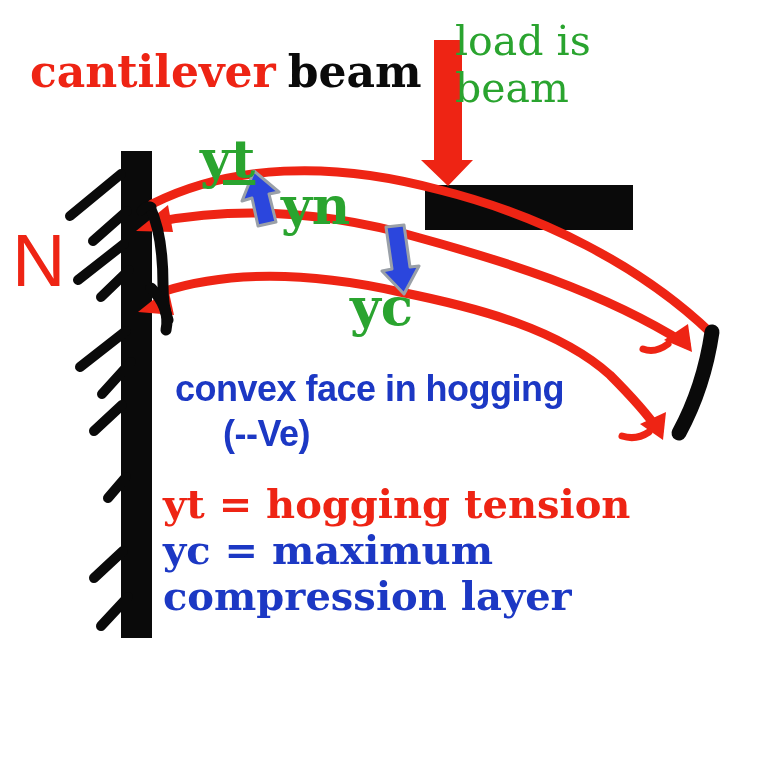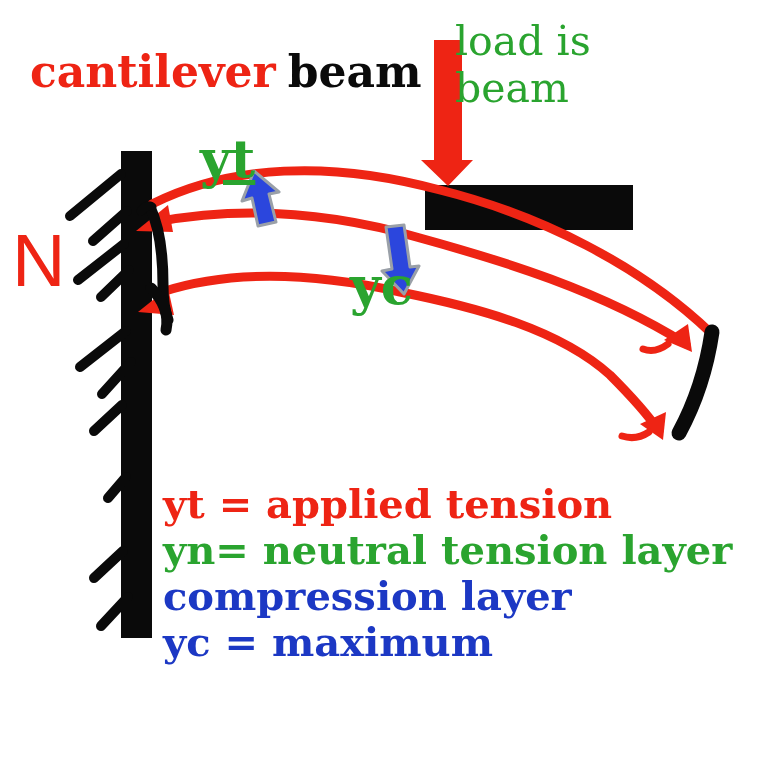--- a/index.html
+++ b/index.html
@@ -21,21 +21,21 @@
   .title{left:30px;top:46px;font-size:44px;font-weight:bold;}
   .title .red{color:var(--red);}
   .title .black{color:var(--black);margin-left:12px;}
   .load-note{left:455px;top:18px;width:245px;text-align:left;font-size:41px;line-height:47px;
     font-weight:normal;color:var(--green);}
   .n-label{left:12px;top:224px;font-size:74px;line-height:1;color:var(--red);
     font-family:"Liberation Sans",sans-serif;}
   .layer-label{font-size:53px;line-height:1;font-weight:bold;color:var(--green);}
   .lbl-yt{left:200px;top:132px;text-decoration:underline;}
   .lbl-yn{left:281px;top:179px;}
-  .lbl-yc{left:350px;top:259px;}
+  .lbl-yc{left:350px;top:280px;}
   .hogging{left:175px;top:366px;font-family:"Liberation Sans",sans-serif;font-weight:bold;
     color:var(--blue-text);font-size:36px;line-height:45px;letter-spacing:-0.5px;}
   .hogging .indent{padding-left:48px;}
   .legend{left:163px;top:481px;font-size:40px;line-height:46px;font-weight:bold;}
   .legend .red-line{color:var(--red);}
   .legend .green-line{color:var(--green);}
   .legend .blue-line{color:var(--blue-text);}
 </style>
 </head>
 <body>
@@ -97,23 +97,27 @@
   </div>
 
   <div class="abs load-note">
     <div>load is</div>
     <div>beam</div>
   </div>
 
   <div class="abs n-label">N</div>
 
   <div class="abs layer-label lbl-yt">yt</div>
+  <div class="abs layer-label lbl-yn">yn</div>
   <div class="abs layer-label lbl-yc">yc</div>
 
+  <div class="abs hogging">
+    <div>convex face in hogging</div>
+    <div class="indent">(--Ve)</div>
+  </div>
 
   <div class="abs legend">
-    <div class="red-line">yt = applied tension</div>
-    <div class="green-line">yn= neutral tension layer</div>
+    <div class="red-line">yt = hogging tension</div>
+    <div class="blue-line">yc = maximum</div>
     <div class="blue-line">compression layer</div>
-    <div class="blue-line">yc = maximum</div>
   </div>
 
 </div>
 
 </body></html>

